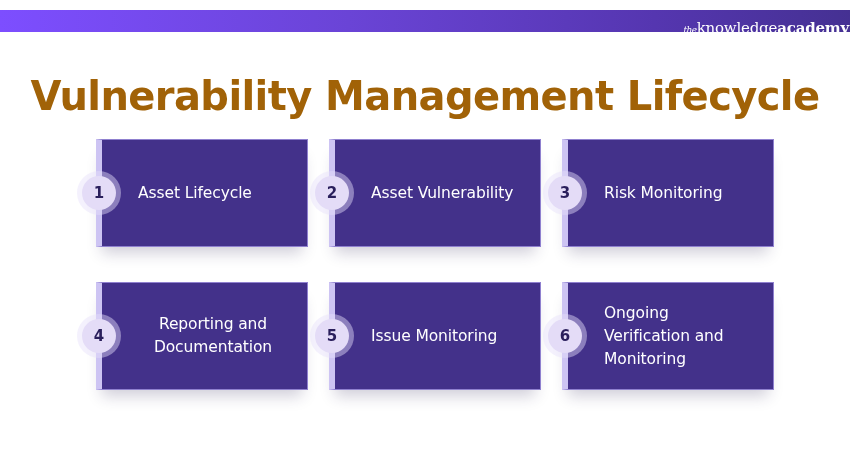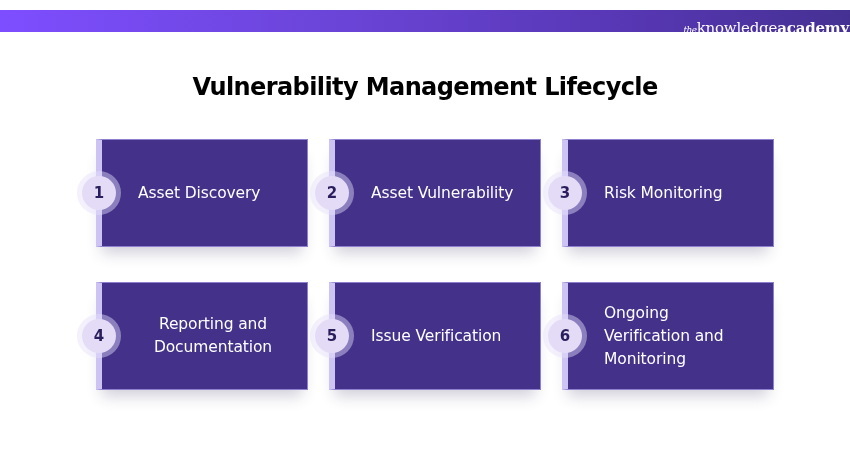--- a/index.html
+++ b/index.html
@@ -44,24 +44,24 @@
     }
     .brand .academy {
       font-weight: bold;
     }
     .title {
       position: absolute;
       left: 0;
       top: 73px;
       width: 850px;
       text-align: center;
-      color: #000000;
+      color: #a16207;
       font-family: "DejaVu Sans", "Liberation Sans", sans-serif;
       font-weight: bold;
-      font-size: 24px;
+      font-size: 40px;
       letter-spacing: -0.6px;
     }
     .card {
       position: absolute;
       width: 212px;
       height: 108px;
       background: #43318a;
       box-sizing: border-box;
       border: 1px solid #8f80cf;
       border-left: 6px solid #cdc4f3;
@@ -108,21 +108,21 @@
 
 <div class="banner">
   <div class="brand">
     <span class="the">the</span><span class="knowledge">knowledge</span><span class="academy">academy</span>
   </div>
 </div>
 
 <div class="title">Vulnerability Management Lifecycle</div>
 
 <div class="card" style="left:96px; top:139px;">
-  <div class="card-label">Asset Discovery</div>
+  <div class="card-label">Asset Lifecycle</div>
 </div>
 <div class="badge" style="left:77px; top:171px;">
   <div class="badge-inner">1</div>
 </div>
 
 <div class="card" style="left:329px; top:139px;">
   <div class="card-label">Asset Vulnerability</div>
 </div>
 <div class="badge" style="left:310px; top:171px;">
   <div class="badge-inner">2</div>
@@ -136,21 +136,21 @@
 </div>
 
 <div class="card" style="left:96px; top:282px;text-align:center;">
   <div class="card-label" style="width:150px;">Reporting and Documentation</div>
 </div>
 <div class="badge" style="left:77px; top:314px;">
   <div class="badge-inner">4</div>
 </div>
 
 <div class="card" style="left:329px; top:282px;">
-  <div class="card-label">Issue Verification</div>
+  <div class="card-label">Issue Monitoring</div>
 </div>
 <div class="badge" style="left:310px; top:314px;">
   <div class="badge-inner">5</div>
 </div>
 
 <div class="card" style="left:562px; top:282px;">
   <div class="card-label" style="width:140px;">Ongoing Verification and Monitoring</div>
 </div>
 <div class="badge" style="left:543px; top:314px;">
   <div class="badge-inner">6</div>

